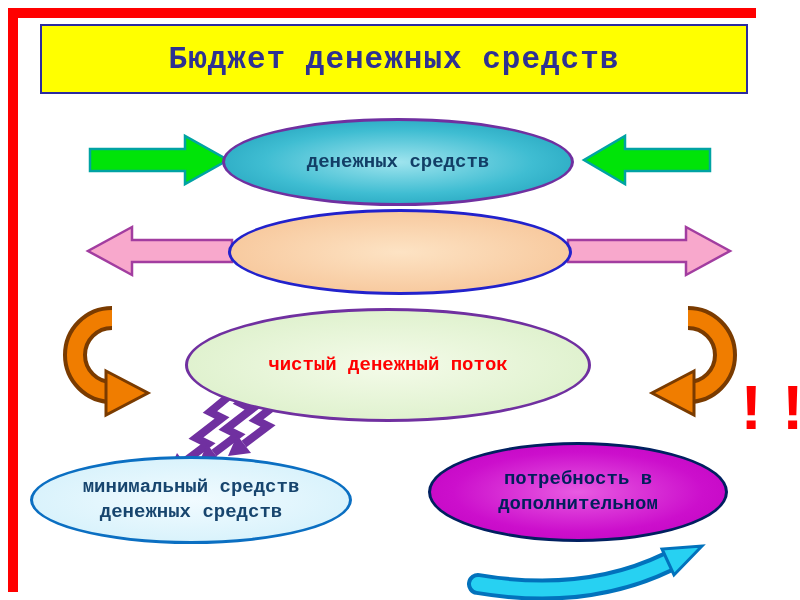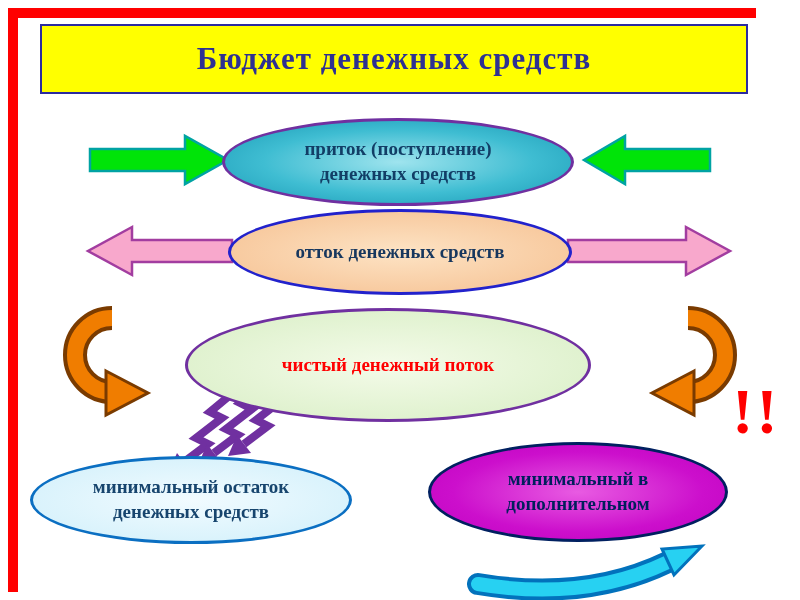--- a/index.html
+++ b/index.html
@@ -1,18 +1,18 @@
 <!DOCTYPE html>
 <html><head>
 <meta charset="utf-8">
 <style>
   html,body{margin:0;padding:0;background:#ffffff;}
   .slide{
     position:relative;width:800px;height:600px;background:#ffffff;overflow:hidden;
-    font-family:Liberation Serif, serif;
+    font-family:Liberation Mono, monospace;
   }
   .red-bar-top{position:absolute;left:8px;top:8px;width:748px;height:10px;background:#ff0000;}
   .red-bar-left{position:absolute;left:8px;top:8px;width:10px;height:584px;background:#ff0000;}
 
   .title-box{
     position:absolute;left:40px;top:24px;width:708px;height:70px;
     background:#ffff00;border:2px solid #2b2ba0;
     display:flex;align-items:center;justify-content:center;box-sizing:border-box;
   }
   .title-box span{font-size:31px;font-weight:bold;color:#2e3192;letter-spacing:1px;}
@@ -101,37 +101,35 @@
     </g>
 
     <g>
       <path d="M 478,584 Q 585,602 668,562" fill="none" stroke="#0272bc" stroke-width="22" stroke-linecap="round"></path>
       <path d="M 478,584 Q 585,602 668,562" fill="none" stroke="#27d1f2" stroke-width="14" stroke-linecap="round"></path>
       <polygon points="702,546 674,575 662,549" fill="#27d1f2" stroke="#0272bc" stroke-width="3"></polygon>
     </g>
   </svg>
 
   <div class="ellipse inflow">
-    <div class="line">приток (поступление)</div>
     <div class="line">денежных средств</div>
   </div>
 
   <div class="ellipse outflow">
-    <div class="line">отток денежных средств</div>
   </div>
 
   <div class="ellipse netflow">
     <div class="line hl">чистый денежный поток</div>
   </div>
 
   <div class="ellipse minimum">
-    <div class="line">минимальный остаток</div>
+    <div class="line">минимальный средств</div>
     <div class="line">денежных средств</div>
   </div>
 
   <div class="ellipse need">
-    <div class="line">минимальный в</div>
+    <div class="line">потребность в</div>
     <div class="line">дополнительном</div>
   </div>
 
   <div class="exclaim">!!</div>
 
 </div>
 
 </body></html>

